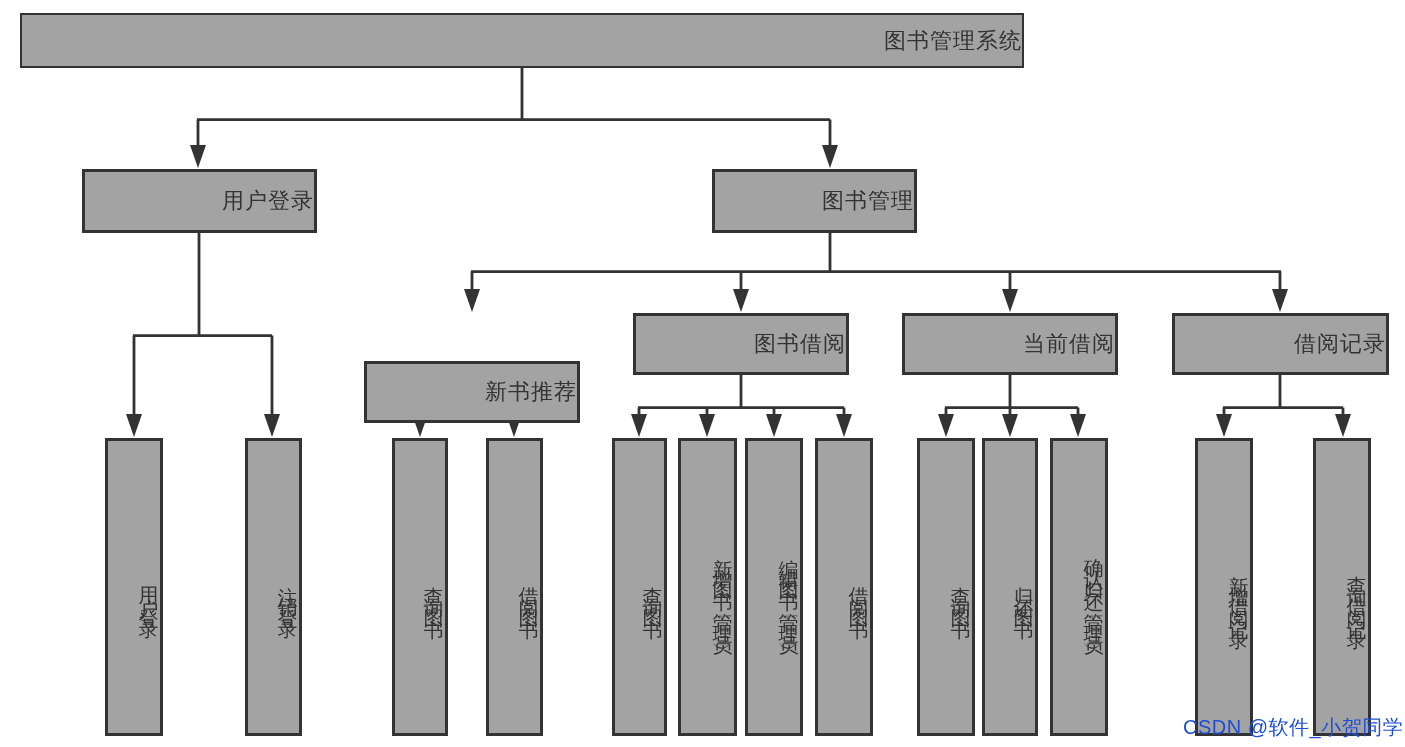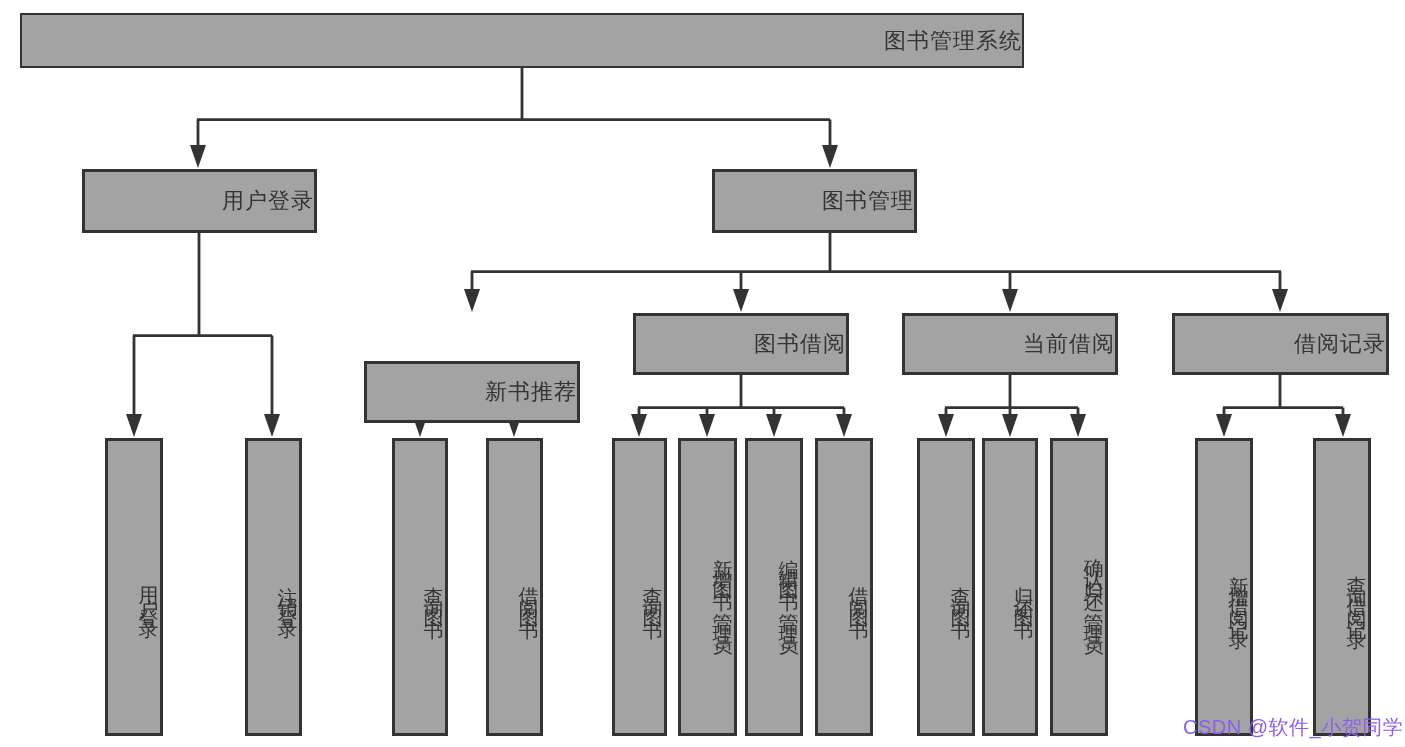--- a/index.html
+++ b/index.html
@@ -28,21 +28,21 @@
   .n-b1{left:612px;width:55px;}
   .n-b2{left:678px;width:59px;}
   .n-b3{left:745px;width:58px;}
   .n-b4{left:815px;width:58px;}
   .n-c1{left:917px;width:58px;}
   .n-c2{left:982px;width:56px;}
   .n-c3{left:1050px;width:58px;}
   .n-d1{left:1195px;width:58px;}
   .n-d2{left:1313px;width:58px;}
   .watermark{position:absolute;left:1183px;top:714px;z-index:3;font-size:20px;
-        color:#8b5cf6;letter-spacing:0.5px;white-space:nowrap;}
+        color:#1d4ed8;letter-spacing:0.5px;white-space:nowrap;}
 </style>
 </head>
 <body>
 
 <div class="canvas">
 
   <svg class="connectors" viewBox="0 0 1405 747">
     <g stroke="#333333" stroke-width="2.8" fill="none">
       <path d="M522 68 V121 M197 119.6 H830 M198 119.6 V148 M830 119.6 V148"></path>
       <path d="M199 232 V337 M133 335.6 H272 M134 335.6 V417 M272 335.6 V417"></path>

